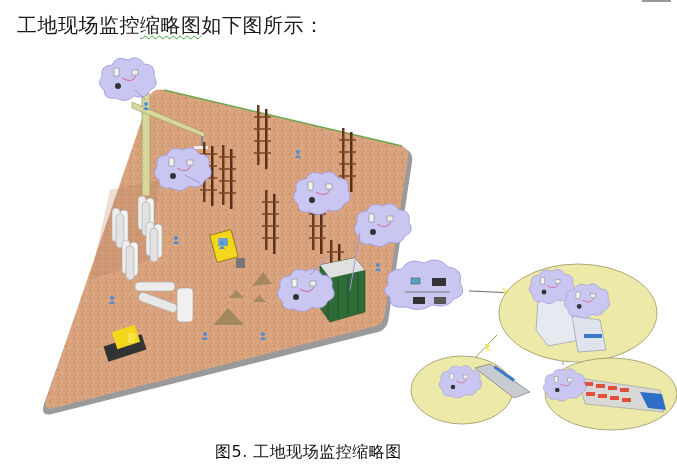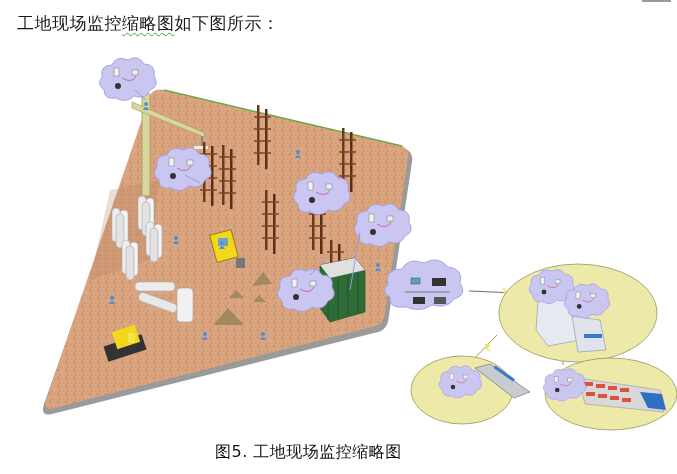--- a/index.html
+++ b/index.html
@@ -1,17 +1,17 @@
 <!DOCTYPE html>
 <html><head>
 <meta charset="utf-8">
 <style>
   html,body{margin:0;padding:0;background:#ffffff;}
   body{width:677px;height:474px;position:relative;overflow:hidden;font-family:"DejaVu Serif","Liberation Serif",serif;}
-  .intro{position:absolute;left:17px;top:12px;font-size:17px;color:#1a1a1a;letter-spacing:0.5px;white-space:nowrap;}
+  .intro{position:absolute;left:17px;top:12px;font-size:20px;color:#1a1a1a;letter-spacing:0.5px;white-space:nowrap;}
   .intro .squig{text-decoration:underline wavy #3aa83a;text-decoration-thickness:1px;text-underline-offset:3px;}
   .margin-mark{position:absolute;left:642px;top:0;width:29px;height:2px;background:#9a9a9a;}
   .caption{position:absolute;left:215px;top:442px;font-size:16px;color:#111;font-family:"DejaVu Sans","Liberation Sans",sans-serif;letter-spacing:0.5px;white-space:nowrap;}
   svg.scene{position:absolute;left:0;top:0;}
 </style>
 </head>
 <body>
 
 <div class="intro"><span>工地现场监控</span><span class="squig">缩略图</span><span>如下图所示：</span></div>
 

